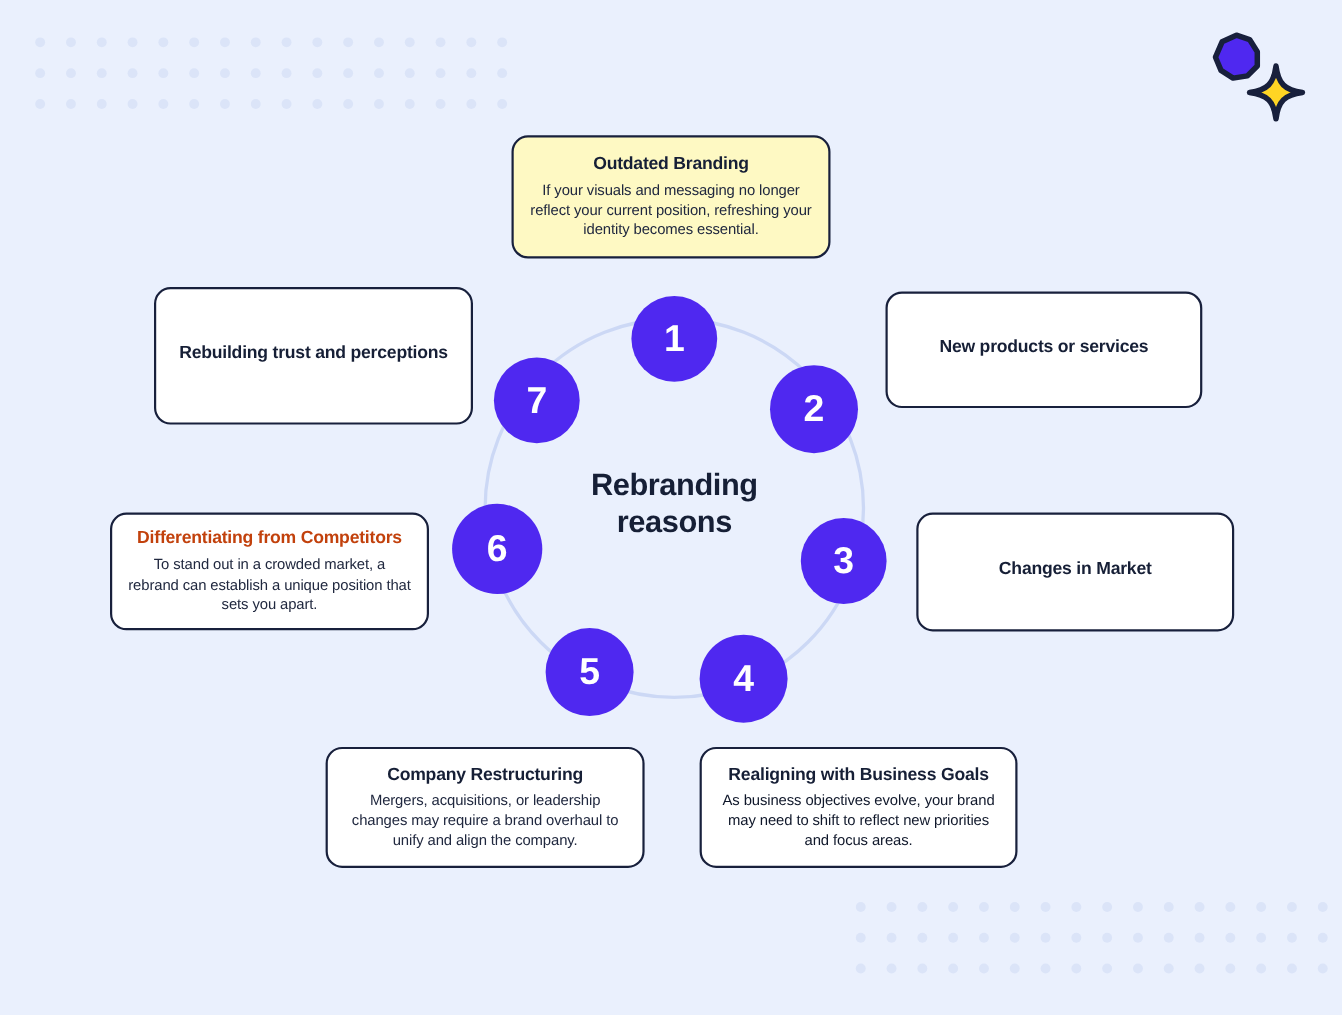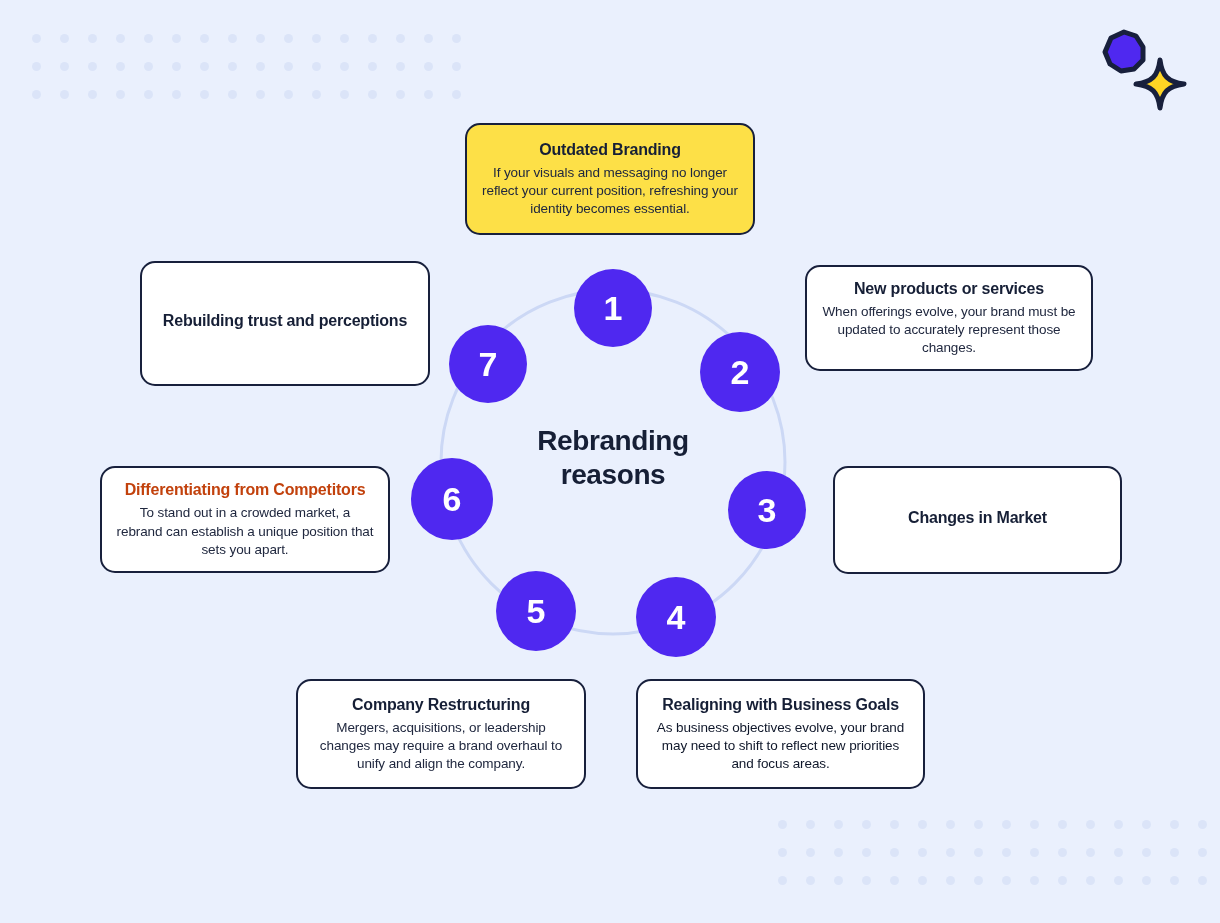--- a/index.html
+++ b/index.html
@@ -238,27 +238,26 @@
       <div class="badge" style="left: 574px; top: 269px; width: 78px; height: 78px; background: rgb(79, 40, 240); color: rgb(255, 255, 255);">1</div>
       <div class="badge" style="left: 700px; top: 332px; width: 80px; height: 80px; background: rgb(79, 40, 240); color: rgb(255, 255, 255);">2</div>
       <div class="badge" style="left: 728px; top: 471px; width: 78px; height: 78px; background: rgb(79, 40, 240); color: rgb(255, 255, 255);">3</div>
       <div class="badge" style="left: 636px; top: 577px; width: 80px; height: 80px; background: rgb(79, 40, 240); color: rgb(255, 255, 255);">4</div>
       <div class="badge" style="left: 496px; top: 571px; width: 80px; height: 80px; background: rgb(79, 40, 240); color: rgb(255, 255, 255);">5</div>
       <div class="badge" style="left: 411px; top: 458px; width: 82px; height: 82px; background: rgb(79, 40, 240); color: rgb(255, 255, 255);">6</div>
       <div class="badge" style="left: 449px; top: 325px; width: 78px; height: 78px; background: rgb(79, 40, 240); color: rgb(255, 255, 255);">7</div>
     </div>
 
   <div id="card-layer">
-      <div class="card" style="left: 465px; top: 123px; width: 290px; height: 112px; background: #fde047; border-color: rgb(24, 32, 60);">
+      <div class="card" style="left: 465px; top: 123px; width: 290px; height: 112px; background: #fef9c3; border-color: rgb(24, 32, 60);">
         <div class="card-title" style="color: rgb(22, 31, 54);">Outdated Branding</div>
         <div class="card-body" style="color: rgb(32, 40, 63);">If your visuals and messaging no longer reflect your current position, refreshing your identity becomes essential.</div>
       </div>
       <div class="card" style="left: 805px; top: 265px; width: 288px; height: 106px; background: rgb(255, 255, 255); border-color: rgb(24, 32, 60);">
         <div class="card-title" style="color: rgb(22, 31, 54);">New products or services</div>
-        <div class="card-body" style="color: rgb(32, 40, 63);">When offerings evolve, your brand must be updated to accurately represent those changes.</div>
       </div>
       <div class="card" style="left: 833px; top: 466px; width: 289px; height: 108px; background: rgb(255, 255, 255); border-color: rgb(24, 32, 60);">
         <div class="card-title" style="color: rgb(22, 31, 54);">Changes in Market</div>
       </div>
       <div class="card" style="left: 636px; top: 679px; width: 289px; height: 110px; background: rgb(255, 255, 255); border-color: rgb(24, 32, 60);">
         <div class="card-title" style="color: rgb(22, 31, 54);">Realigning with Business Goals</div>
         <div class="card-body" style="color: #0f172a;">As business objectives evolve, your brand may need to shift to reflect new priorities and focus areas.</div>
       </div>
       <div class="card" style="left: 296px; top: 679px; width: 290px; height: 110px; background: rgb(255, 255, 255); border-color: rgb(24, 32, 60);">
         <div class="card-title" style="color: rgb(22, 31, 54);">Company Restructuring</div>

